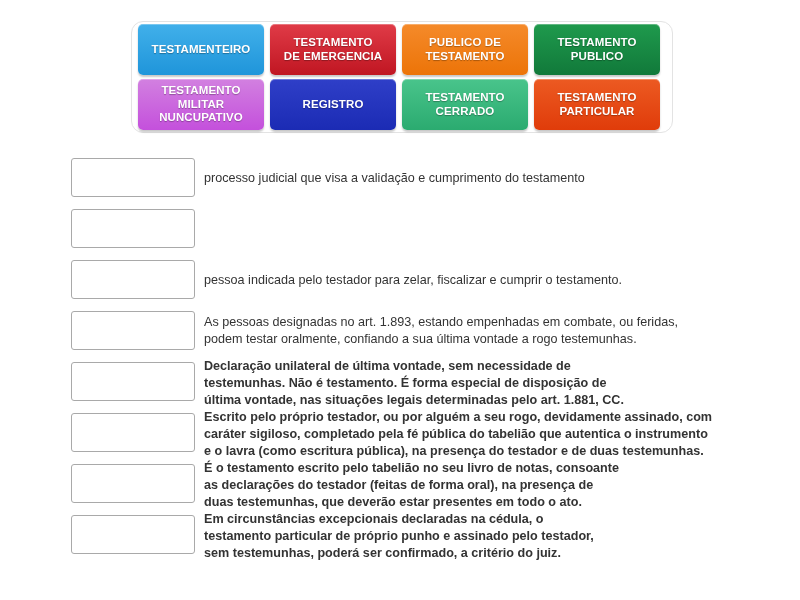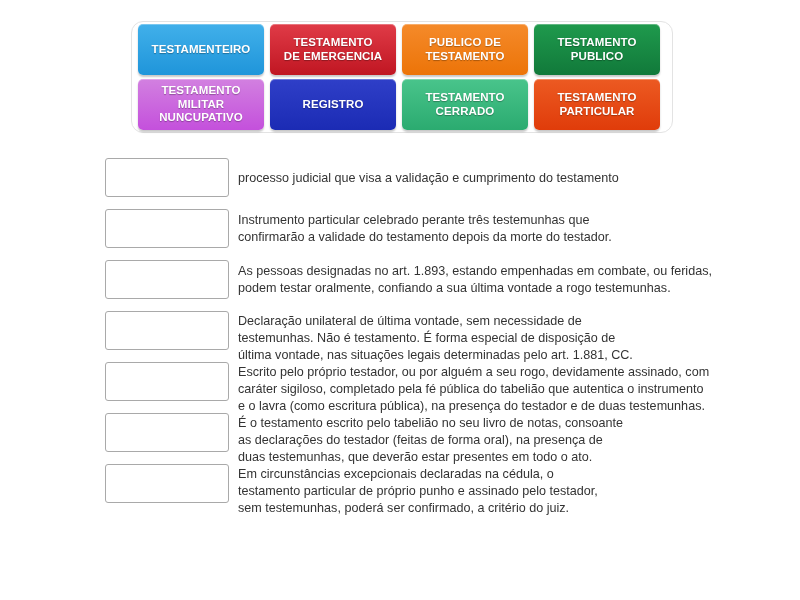--- a/index.html
+++ b/index.html
@@ -54,21 +54,20 @@
     box-shadow: 0 2px 2px rgba(0,0,0,0.22), inset 0 1px 0 rgba(255,255,255,0.30);
   }
   .tile .tlabel { display: block; width: 100%; white-space: pre-line; }
 
   
   #answers {
     position: absolute;
     left: 0;
     top: 152px;
     width: 712px;
-    padding-left: 34px;
   }
   .answer-row {
     position: relative;
     height: 51px;
   }
   .drop-box {
     position: absolute;
     left: 71px;
     top: 6px;
     width: 124px;
@@ -82,21 +81,21 @@
     position: absolute;
     left: 204px;
     width: 570px;
     font-size: 12.6px;
     line-height: 17px;
     color: #333333;
     white-space: pre-line;
   }
   .lines1 { top: 18px; }
   .lines2 { top: 9px; }
-  .lines3 { top: 8px; }
+  .lines3 { top: 2px; font-weight: bold; }
 </style>
 </head>
 <body>
 
 <div id="tiles-panel">
   <div class="tile-row" id="tile-row-1">
       <div class="tile" style="background: linear-gradient(rgb(65, 176, 234) 0%, rgb(31, 149, 218) 100%);">
         <span class="tlabel">TESTAMENTEIRO</span>
       </div>
       <div class="tile" style="background: linear-gradient(rgb(224, 59, 71) 0%, rgb(192, 22, 34) 100%);">
@@ -132,22 +131,24 @@
     </div>
 </div>
 
 <div id="answers">
     <div class="answer-row">
       <div class="drop-box"></div>
       <div class="answer-text lines1">processo judicial que visa a validação e cumprimento do testamento</div>
     </div>
     <div class="answer-row">
       <div class="drop-box"></div>
-      <div class="answer-text lines2">Instrumento particular celebrado perante três testemunhas que
-confirmarão a validade do testamento depois da morte do testador.</div>
+    </div>
+    <div class="answer-row">
+      <div class="drop-box"></div>
+      <div class="answer-text lines1">pessoa indicada pelo testador para zelar, fiscalizar e cumprir o testamento.</div>
     </div>
     <div class="answer-row">
       <div class="drop-box"></div>
       <div class="answer-text lines2">As pessoas designadas no art. 1.893, estando empenhadas em combate, ou feridas,
 podem testar oralmente, confiando a sua última vontade a rogo testemunhas.</div>
     </div>
     <div class="answer-row">
       <div class="drop-box"></div>
       <div class="answer-text lines3">Declaração unilateral de última vontade, sem necessidade de
 testemunhas. Não é testamento. É forma especial de disposição de

